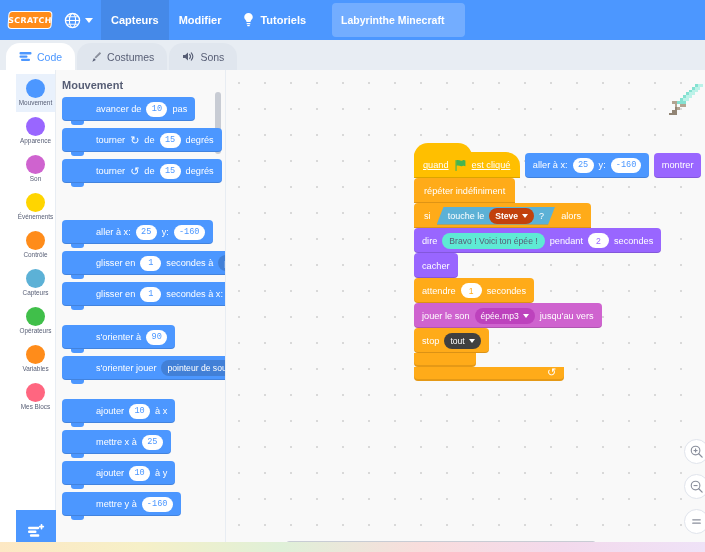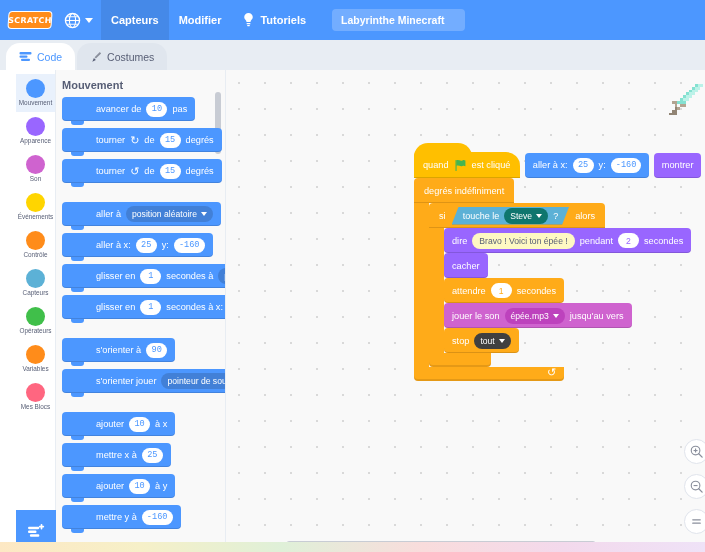--- a/index.html
+++ b/index.html
@@ -28,21 +28,21 @@
     padding: 0 10px; color: #fff; font-size: 11px; font-weight: bold;
     white-space: nowrap;
   }
   .mb-item.globe { padding: 0 8px 0 12px; }
   .mb-item.active { background: rgba(0,0,0,0.09); }
   .globe-icon { width: 17px; height: 17px; display:block; }
   .caret { width: 0; height: 0; border-left: 4px solid transparent;
     border-right: 4px solid transparent; border-top: 5px solid #fff; }
   .bulb-icon { width: 15px; height: 16px; display:block; }
   .title-field {
-    margin-left: 16px; width: 133px; height: 22px;
+    margin-left: 16px; width: 133px; height: 34px;
     background: rgba(255,255,255,0.22); border-radius: 4px;
     color: #fff; font-size: 10.5px; font-weight: bold;
     display: flex; align-items: center; padding-left: 9px;
   }
 
   
   .tabbar {
     position: absolute; top: 40px; left: 0; width: 705px; height: 30px;
     background: #e8edf3;
   }
@@ -111,21 +111,21 @@
     padding: 0 5px; font-size: 8.6px;
   }
   .oval.motion { color: #4c97ff; font-family: Liberation Mono, monospace; }
   .drop {
     border-radius: 9px; height: 16px; display: inline-flex; align-items: center;
     gap: 4px; padding: 0 6px; font-size: 8.6px; color: #fff;
   }
   .drop.motion { background: #4280d7; }
   .drop.looks  { background: #855cd6; }
   .drop.sound  { background: #bd42bd; }
-  .drop.sensing{ background: #0f766e; }
+  .drop.sensing{ background: #c2410c; font-weight: bold; }
   .drop.control{ background: #404040; }
   .dcaret { width: 0; height: 0; border-left: 3.2px solid transparent;
     border-right: 3.2px solid transparent; border-top: 4px solid #fff; }
   .turn-cw, .turn-ccw { font-size: 11px; line-height: 11px; }
 
   
   .canvas {
     position: absolute; left: 210px; top: 0; width: 495px; height: 482px;
     background-color: #f9f9f9;
     background-image: radial-gradient(#d9d9d9 0.9px, transparent 0.9px);
@@ -145,46 +145,46 @@
   .hat {
     position: relative; display: inline-flex; align-items: center; gap: 5px;
     background: #ffbf00; color: #fff; font-size: 9.2px; height: 26px;
     border-radius: 4px 14px 0 0; padding: 0 10px 0 9px;
     box-shadow: inset 0 -1px 0 rgba(0,0,0,0.14);
   }
   .hat::before {
     content:""; position:absolute; left:0; top:-9px; width: 58px; height: 14px;
     background:#ffbf00; border-radius: 28px 28px 0 0;
   }
-  .hat > * { position: relative; z-index: 1; }
+  .hat > * { position: relative; z-index: 1; text-decoration: underline; }
   .flag { width: 13px; height: 13px; display:block; }
 
   .cblock { position: relative; }
   .c-top {
     background: #ffab19; color:#fff; font-size: 9.2px; height: 25px;
     display: inline-flex; align-items: center; padding: 0 10px; gap: 6px;
     border-radius: 4px 4px 0 0; box-shadow: inset 0 -1px 0 rgba(0,0,0,0.13);
   }
   .c-arm { background: #ffab19; width: 15px; }
   .c-bot { background: #ffab19; height: 14px; border-radius: 0 0 4px 4px;
     box-shadow: inset 0 -2px 0 rgba(0,0,0,0.10); position: relative; }
   .c-bot.loop::after {
     content:"↻"; position:absolute; right: 8px; top: -1px;
     font-size: 11px; color: #fff; transform: scaleX(-1);
   }
-  .inner { display: flex; }
+  .inner { display: flex; flex-direction: column; }
   .hexa {
     background: #5cb1d6; color:#fff; font-size: 9px; height: 18px;
     display: inline-flex; align-items: center; gap: 5px; padding: 0 11px;
     clip-path: polygon(7px 0, 100% 0, calc(100% - 7px) 100%, 0 100%);
     box-shadow: inset 0 -1px 0 rgba(0,0,0,0.12);
   }
   .hexa-wrap { display:inline-flex; }
   .txtfield {
-    background:#fef9c3; border-radius:9px; height:16px; padding:0 7px;
+    background:#5eead4; border-radius:9px; height:16px; padding:0 7px;
     display:inline-flex; align-items:center; font-size:8.6px; color:#575e75;
   }
 
   
   .zoomctl { position: absolute; right: 12px; bottom: 18px; display:flex;
     flex-direction: column; gap: 10px; }
   .zbtn { width: 25px; height: 25px; border-radius: 50%; background:#fff;
     border: 1px solid #e0e4ec; display:flex; align-items:center;
     justify-content:center; }
   .zbtn svg { display:block; }
@@ -263,20 +263,30 @@
       </div>
       <div class="tab">
         <span>
           <svg width="12" height="12" viewBox="0 0 12 12">
               <path d="M9.8 1.1 4.6 6.3l1.3 1.3 5.2-5.2z" fill="#8a8f9c"></path>
               <path d="M3.9 7.1 2.3 10.7l3.6-1.6z" fill="#575e75"></path>
             </svg>
         </span>
         <span>Costumes</span>
       </div>
+      <div class="tab">
+        <span>
+          <svg width="13" height="11" viewBox="0 0 13 11">
+              <path d="M1 4h2.2L6 1.5v8L3.2 7H1z" fill="#575e75"></path>
+              <path d="M7.6 3.3a3.4 3.4 0 0 1 0 4.4" fill="none" stroke="#575e75" stroke-width="1.1" stroke-linecap="round"></path>
+              <path d="M9.3 1.9a5.6 5.6 0 0 1 0 7.2" fill="none" stroke="#575e75" stroke-width="1.1" stroke-linecap="round"></path>
+            </svg>
+        </span>
+        <span>Sons</span>
+      </div>
     </div>
   </div>
 
   <div class="body-area">
 
     <div class="catcol">
       <div class="cat sel">
         <span class="dot" style="background:#4c97ff"></span>
         <span class="lbl">Mouvement</span>
       </div>
@@ -336,27 +346,21 @@
         <div class="blk motion">
           <span>tourner</span>
           <span class="turn-ccw">↺</span>
           <span>de</span>
           <span class="oval motion">15</span>
           <span>degrés</span>
         </div><br>
 
         <div style="height:12px"></div>
 
-        <div class="blk motion">
-          <span>aller à</span>
-          <span class="drop motion">
-            <span>position aléatoire</span>
-            <span class="dcaret"></span>
-          </span>
-        </div><br>
+        <br>
 
         <div class="blk motion">
           <span>aller à x:</span>
           <span class="oval motion">25</span>
           <span>y:</span>
           <span class="oval motion">-160</span>
         </div><br>
 
         <div class="blk motion">
           <span>glisser en</span>
@@ -474,21 +478,21 @@
           <span class="oval motion">-160</span>
         </div>
 
         <div class="sb" style="background:#9966ff">
           <span>montrer</span>
         </div>
 
         
         <div class="cblock">
           <div class="c-top">
-            <span>degrés indéfiniment</span>
+            <span>répéter indéfiniment</span>
           </div>
 
           <div class="inner">
             <div class="c-arm"></div>
             <div style="display:flex;flex-direction:column;align-items:flex-start">
 
               <div class="cblock">
                 <div class="c-top">
                   <span>si</span>
                   <span class="hexa-wrap">

